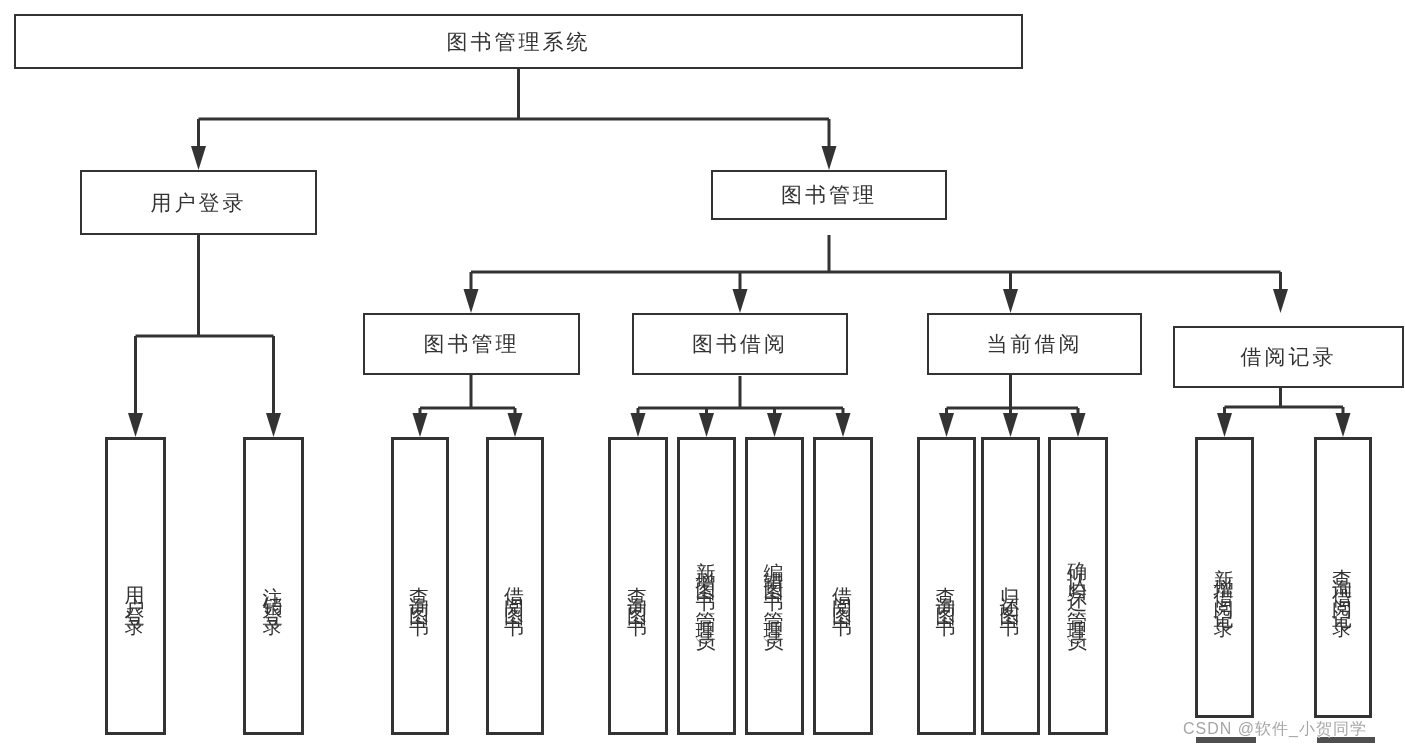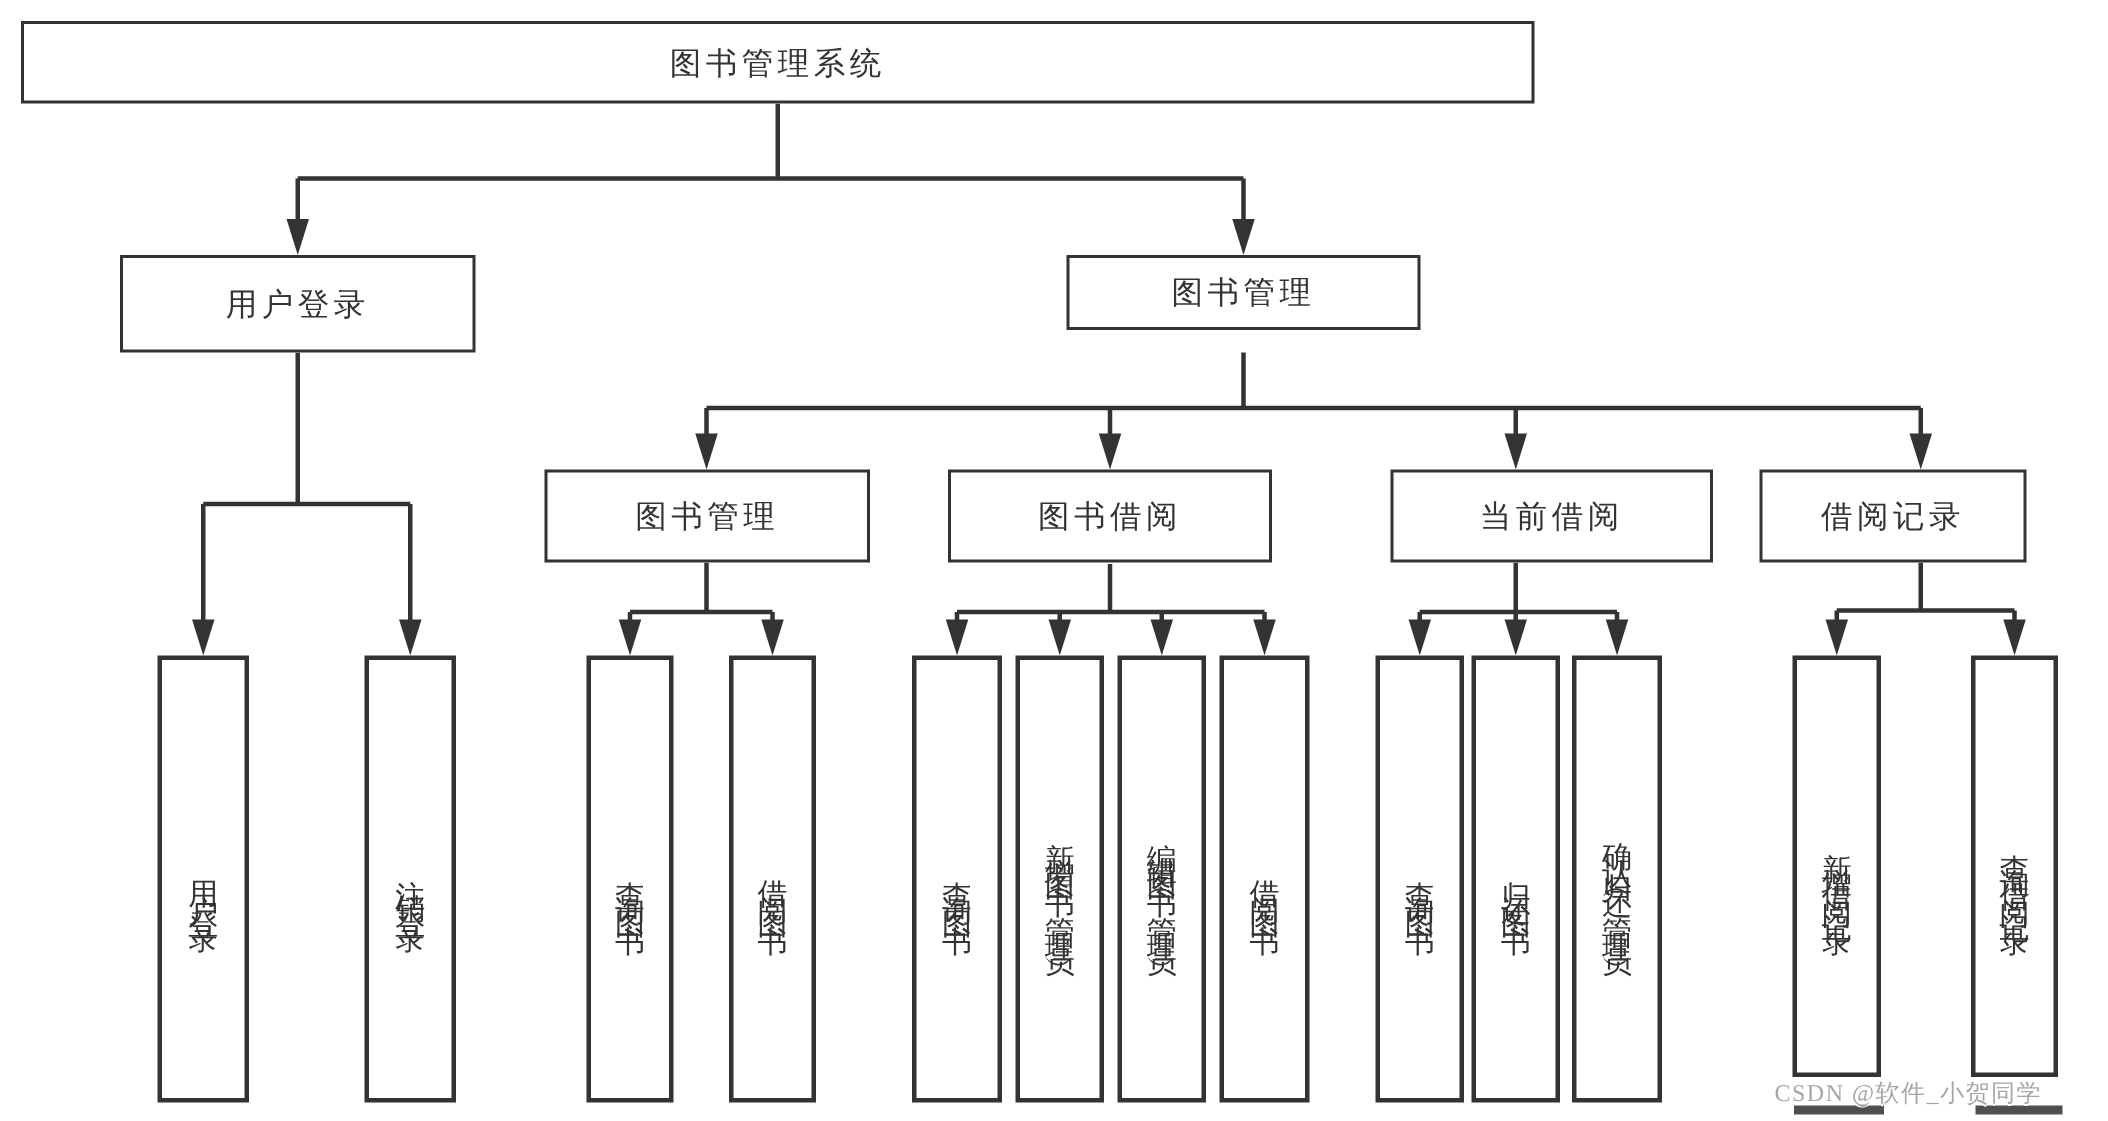--- a/index.html
+++ b/index.html
@@ -1,19 +1,19 @@
 <!DOCTYPE html>
 <html><head>
 <meta charset="utf-8">
 <style>
   html,body { margin:0; padding:0; background:#ffffff; }
   .stage {
     position:relative; width:1405px; height:747px;
     background:#ffffff; overflow:hidden;
-    font-family:Liberation Serif, serif; color:#333333;
+    font-family:Liberation Sans, sans-serif; color:#333333;
   }
   svg.wires { position:absolute; left:0; top:0; }
   .box {
     position:absolute; box-sizing:border-box; background:#ffffff;
     border:2px solid #333333;
     display:flex; align-items:center; justify-content:center; text-align:center;
   }
   .leaf { border-width:3px; }
   .h-label { font-size:21px; letter-spacing:3px; white-space:nowrap; color:#333333; }
   .v-label {
@@ -105,21 +105,21 @@
 
   <div class="box" style="left:363px; top:313px; width:217px; height:62px;">
     <span class="h-label">图书管理</span>
   </div>
   <div class="box" style="left:632px; top:313px; width:216px; height:62px;">
     <span class="h-label">图书借阅</span>
   </div>
   <div class="box" style="left:903px; top:313px; width:215px; height:62px;margin-left:24px;">
     <span class="h-label">当前借阅</span>
   </div>
-  <div class="box" style="left:1173px; top:313px; width:178px; height:62px;">
+  <div class="box" style="left:1173px; top:326px; width:231px; height:62px;">
     <span class="h-label">借阅记录</span>
   </div>
 
   <div class="box leaf" style="left:105px; top:437px; width:61px; height:298px;">
     <span class="v-label">用户登录</span>
   </div>
   <div class="box leaf" style="left:243px; top:437px; width:61px; height:298px;">
     <span class="v-label">注销登录</span>
   </div>
 

